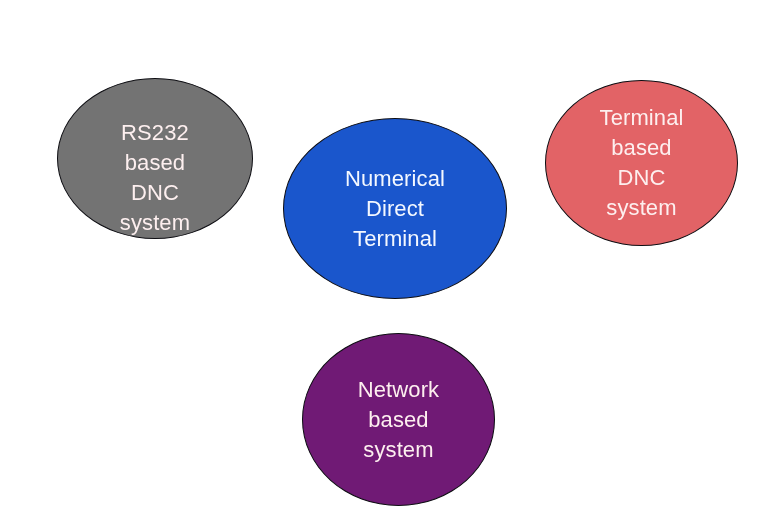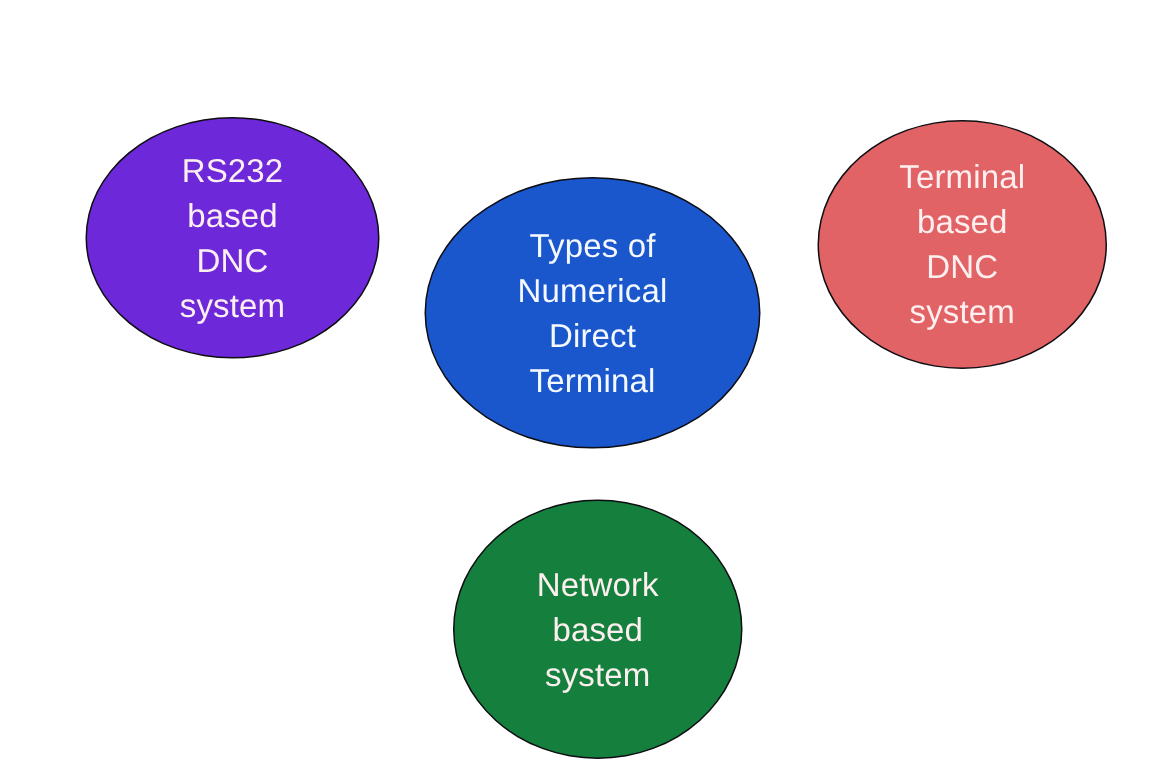--- a/index.html
+++ b/index.html
@@ -68,40 +68,39 @@
   .node--blue {
     background: #1a56cc;
     color: #f4f8ff;
   }
 </style>
 </head>
 <body>
 
 <div id="diagram-canvas" style="background: rgb(255, 255, 255);">
 
-  <div class="node node--red" id="node-rs232" style="background: #6d28d9; color: rgb(253, 239, 239); border-color: rgb(13, 13, 18);">
+  <div class="node node--red" id="node-rs232" style="background: #737373; color: rgb(253, 239, 239); border-color: rgb(13, 13, 18); justify-content: flex-end;">
     <span class="node-line">RS232</span>
     <span class="node-line">based</span>
     <span class="node-line">DNC</span>
     <span class="node-line">system</span>
   </div>
 
   <div class="node node--blue" id="node-center" style="background: rgb(26, 86, 204); color: rgb(244, 248, 255); border-color: rgb(13, 13, 18);">
-    <span class="node-line">Types of</span>
     <span class="node-line">Numerical</span>
     <span class="node-line">Direct</span>
     <span class="node-line">Terminal</span>
   </div>
 
   <div class="node node--red" id="node-terminal" style="background: rgb(226, 99, 102); color: rgb(253, 239, 239); border-color: rgb(13, 13, 18);">
     <span class="node-line">Terminal</span>
     <span class="node-line">based</span>
     <span class="node-line">DNC</span>
     <span class="node-line">system</span>
   </div>
 
-  <div class="node node--red" id="node-network" style="background: #15803d; color: rgb(253, 239, 239); border-color: rgb(13, 13, 18);">
+  <div class="node node--red" id="node-network" style="background: #701a75; color: rgb(253, 239, 239); border-color: rgb(13, 13, 18);">
     <span class="node-line">Network</span>
     <span class="node-line">based</span>
     <span class="node-line">system</span>
   </div>
 
 </div>
 
 </body></html>

